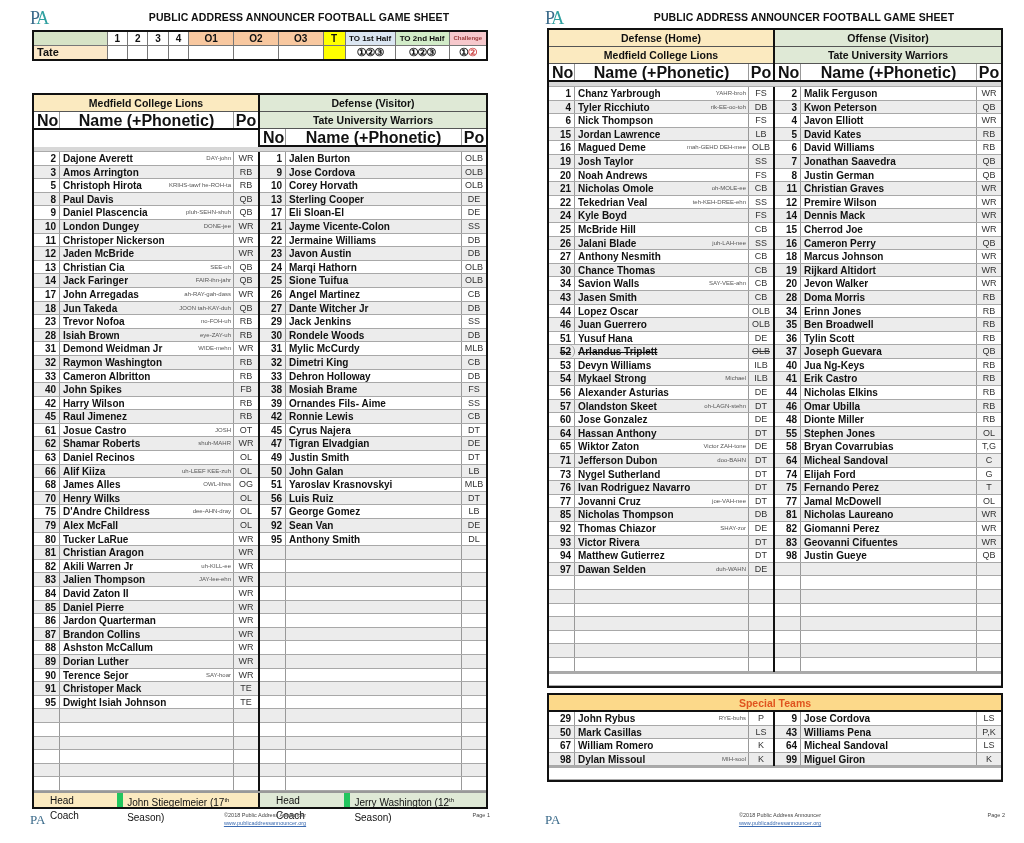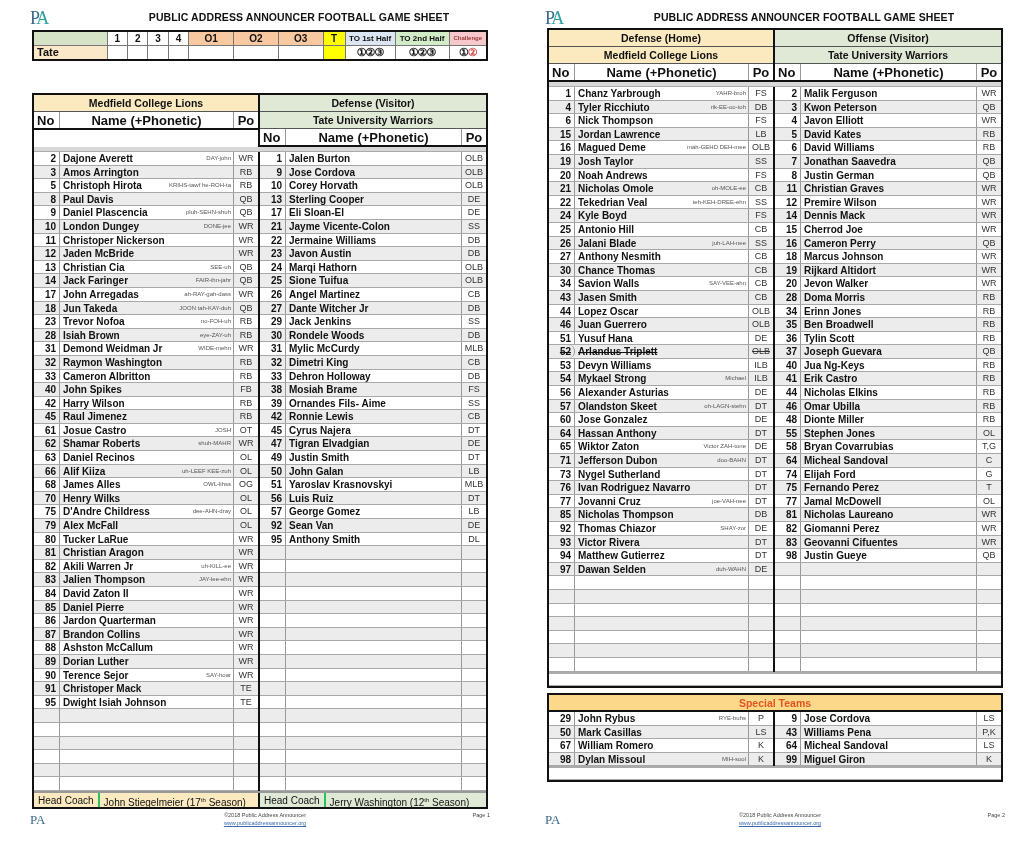--- a/index.html
+++ b/index.html
@@ -26,39 +26,39 @@
   .circ { font-size: 11px; font-weight: normal; letter-spacing: -1px; }
   .circ .red { color: #d05050; }
   
   .roster { position: absolute; left: 2px; width: 456px; border: 2px solid #111; }
   .roster-head { display: flex; }
   .half { width: 50%; }
   .half.left { border-right: 2px solid #111; }
   .sec-title { text-align: center; font-weight: bold; font-size: 10.5px; height: 17px; line-height: 16px; border-bottom: 1px solid #555; }
   .home-bg { background: #fbeac0; }
   .vis-bg { background: #dfe9d6; }
-  .colhdr { display: flex; font-weight: bold; font-size: 13px; height: 18px; line-height: 17px; border-bottom: 2px solid #111; background: #fff; }
+  .colhdr { display: flex; font-weight: bold; font-size: 16px; height: 18px; line-height: 17px; border-bottom: 2px solid #111; background: #fff; }
   .c-no { width: 26px; padding-left: 3px; border-right: 1px solid #999; }
   .c-name { flex: 1; text-align: center; border-right: 1px solid #999; }
   .c-po { width: 24px; text-align: center; }
   .gap { height: 5px; background: #d8d8d8; border-bottom: 1px solid #aaa; }
   .rows { display: flex; }
   .col { width: 50%; }
   .col.left { border-right: 2px solid #111; }
   .row { display: flex; height: 13.6px; line-height: 13px; font-size: 10px; border-bottom: 1px solid #a8a8a8; }
   .row:nth-child(even) { background: #ececec; }
   .row .no { width: 26px; text-align: right; padding-right: 3px; font-weight: bold; border-right: 1px solid #999; }
   .row .nm { flex: 1; display: flex; justify-content: space-between; padding-left: 3px; border-right: 1px solid #999; overflow: hidden; white-space: nowrap; }
   .row .nm b { font-weight: bold; }
   .row .ph { font-size: 6px; color: #555; padding-right: 2px; }
   .row .po { width: 24px; text-align: center; font-size: 9px; color: #333; }
   .row.struck .no, .row.struck .nm b, .row.struck .po { text-decoration: line-through; border-radius: 6px; }
   .coach { display: flex; height: 16px; line-height: 15px; font-size: 10px; border-top: 2px solid #999; }
   .coach .half { display: flex; }
-  .coach .lbl { padding: 0 4px; border-right: 2px solid #22c55e; }
+  .coach .lbl { padding: 0 16px; border-right: 6px solid #22c55e; }
   .coach .val { padding-left: 4px; }
   sup { font-size: 6px; }
   
   .special { position: absolute; left: 2px; top: 693px; width: 456px; border: 2px solid #111; }
   .special .sec-title { color: #e0541e; background: #fcd98a; border-bottom: 2px solid #111; }
   .footer { position: absolute; top: 812px; left: 0; width: 100%; font-size: 5.5px; }
   .footer .flogo { position: absolute; left: 0; top: 0; font-family: "Liberation Serif", serif; font-size: 13px; color: #3a6a8a; }
   .footer .copy { position: absolute; left: 0; width: 100%; text-align: center; top: 0; color: #444; }
   .footer .url { position: absolute; left: 0; width: 100%; text-align: center; top: 8px; color: #3a6ab0; text-decoration: underline; }
   .footer .pg { position: absolute; right: 10px; top: 0; color: #444; }
@@ -1006,21 +1006,21 @@
             <div class="no">24</div>
             <div class="nm">
               <b>Kyle Boyd</b>
               <span class="ph"></span>
             </div>
             <div class="po">FS</div>
           </div>
           <div class="row">
             <div class="no">25</div>
             <div class="nm">
-              <b>Antonio Hill</b>
+              <b>McBride Hill</b>
               <span class="ph"></span>
             </div>
             <div class="po">CB</div>
           </div>
           <div class="row">
             <div class="no">26</div>
             <div class="nm">
               <b>Jalani Blade</b>
               <span class="ph">juh-LAH-nee</span>
             </div>

